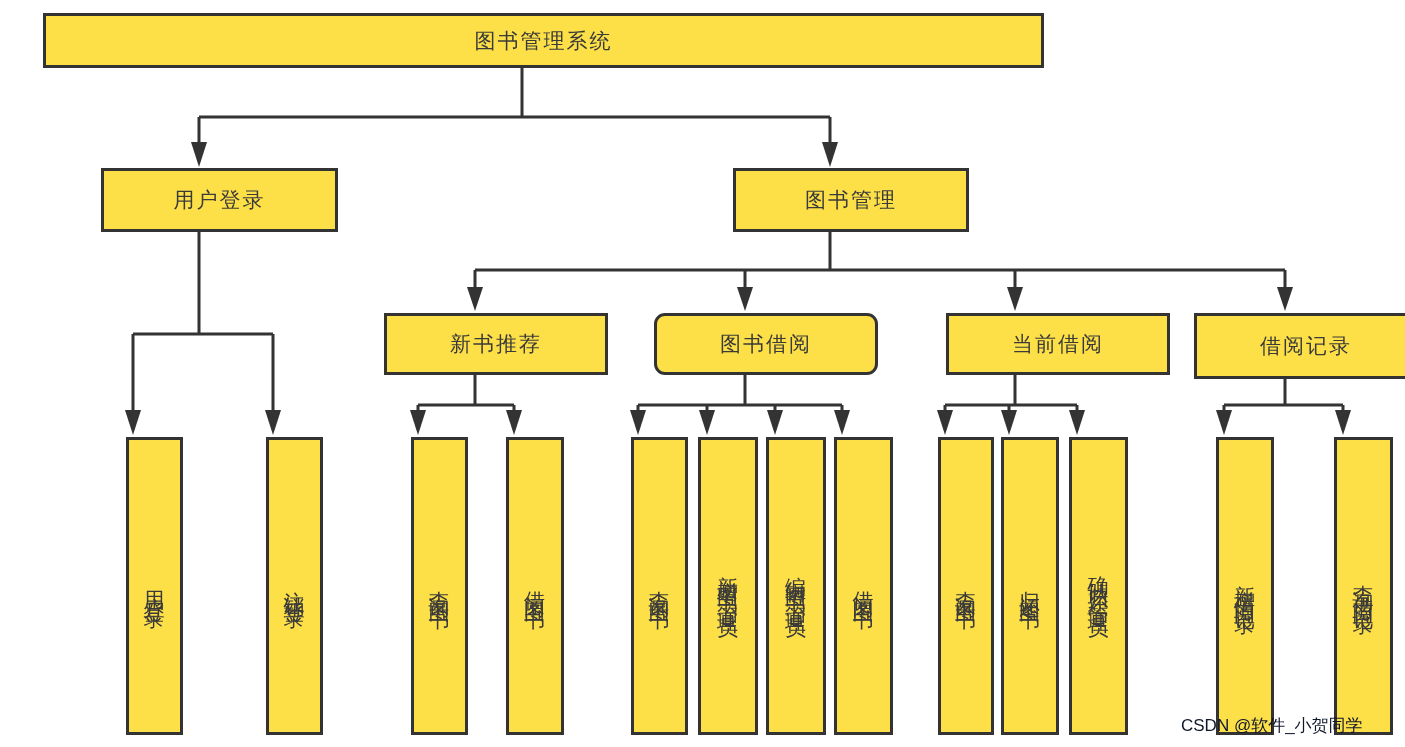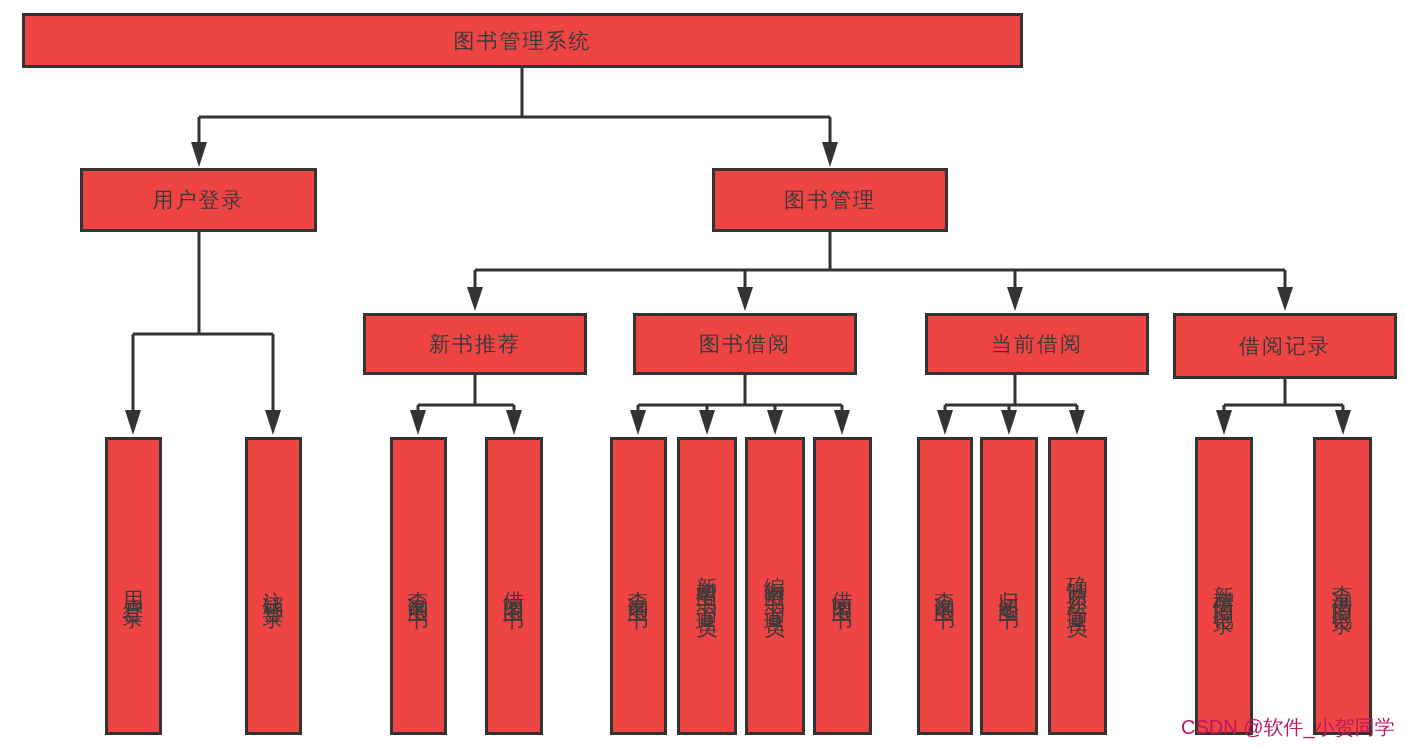--- a/index.html
+++ b/index.html
@@ -7,40 +7,41 @@
     position:relative;
     width:1405px;height:747px;
     background:#ffffff;
     font-family:"Liberation Sans","DejaVu Sans",sans-serif;
     overflow:hidden;
   }
   #wires{position:absolute;left:0;top:0;z-index:1;}
   .box{
     position:absolute;
     box-sizing:border-box;
-    background:#ef4444;
+    background:#fde047;
     border:3px solid #333333;
     display:flex;align-items:center;justify-content:center;
     color:#3a3a3a;
     font-size:21px;
     letter-spacing:2px;
     z-index:2;
     text-align:center;
+    margin-left:21px;
   }
   .vbox{
     writing-mode:vertical-rl;
     text-orientation:mixed;
     letter-spacing:6px;
     line-height:1.0;
   }
   .watermark{
     position:absolute;
     left:1181px;top:714px;
-    color:#be185d;
-    font-size:20px;
+    color:#0f172a;
+    font-size:17px;
     letter-spacing:0;
     z-index:3;
     white-space:nowrap;
   }
 </style>
 </head>
 <body>
 
 <div id="canvas">
 
@@ -90,21 +91,21 @@
       <polygon points="1335,410 1351,410 1343,435"></polygon>
     </g>
   </svg>
 
   <div class="box" style="left:22px;top:13px;width:1001px;height:55px;">图书管理系统</div>
 
   <div class="box" style="left:80px;top:168px;width:237px;height:64px;">用户登录</div>
   <div class="box" style="left:712px;top:168px;width:236px;height:64px;">图书管理</div>
 
   <div class="box" style="left:363px;top:313px;width:224px;height:62px;">新书推荐</div>
-  <div class="box" style="left:633px;top:313px;width:224px;height:62px;">图书借阅</div>
+  <div class="box" style="left:633px;top:313px;width:224px;height:62px;border-radius:11px;">图书借阅</div>
   <div class="box" style="left:925px;top:313px;width:224px;height:62px;">当前借阅</div>
   <div class="box" style="left:1173px;top:313px;width:224px;height:66px;">借阅记录</div>
 
   <div class="box vbox" style="left:105px;top:437px;width:57px;height:298px;">用户登录</div>
   <div class="box vbox" style="left:245px;top:437px;width:57px;height:298px;">注销登录</div>
 
   <div class="box vbox" style="left:390px;top:437px;width:57px;height:298px;">查询图书</div>
   <div class="box vbox" style="left:485px;top:437px;width:58px;height:298px;">借阅图书</div>
 
   <div class="box vbox" style="left:610px;top:437px;width:57px;height:298px;">查询图书</div>

